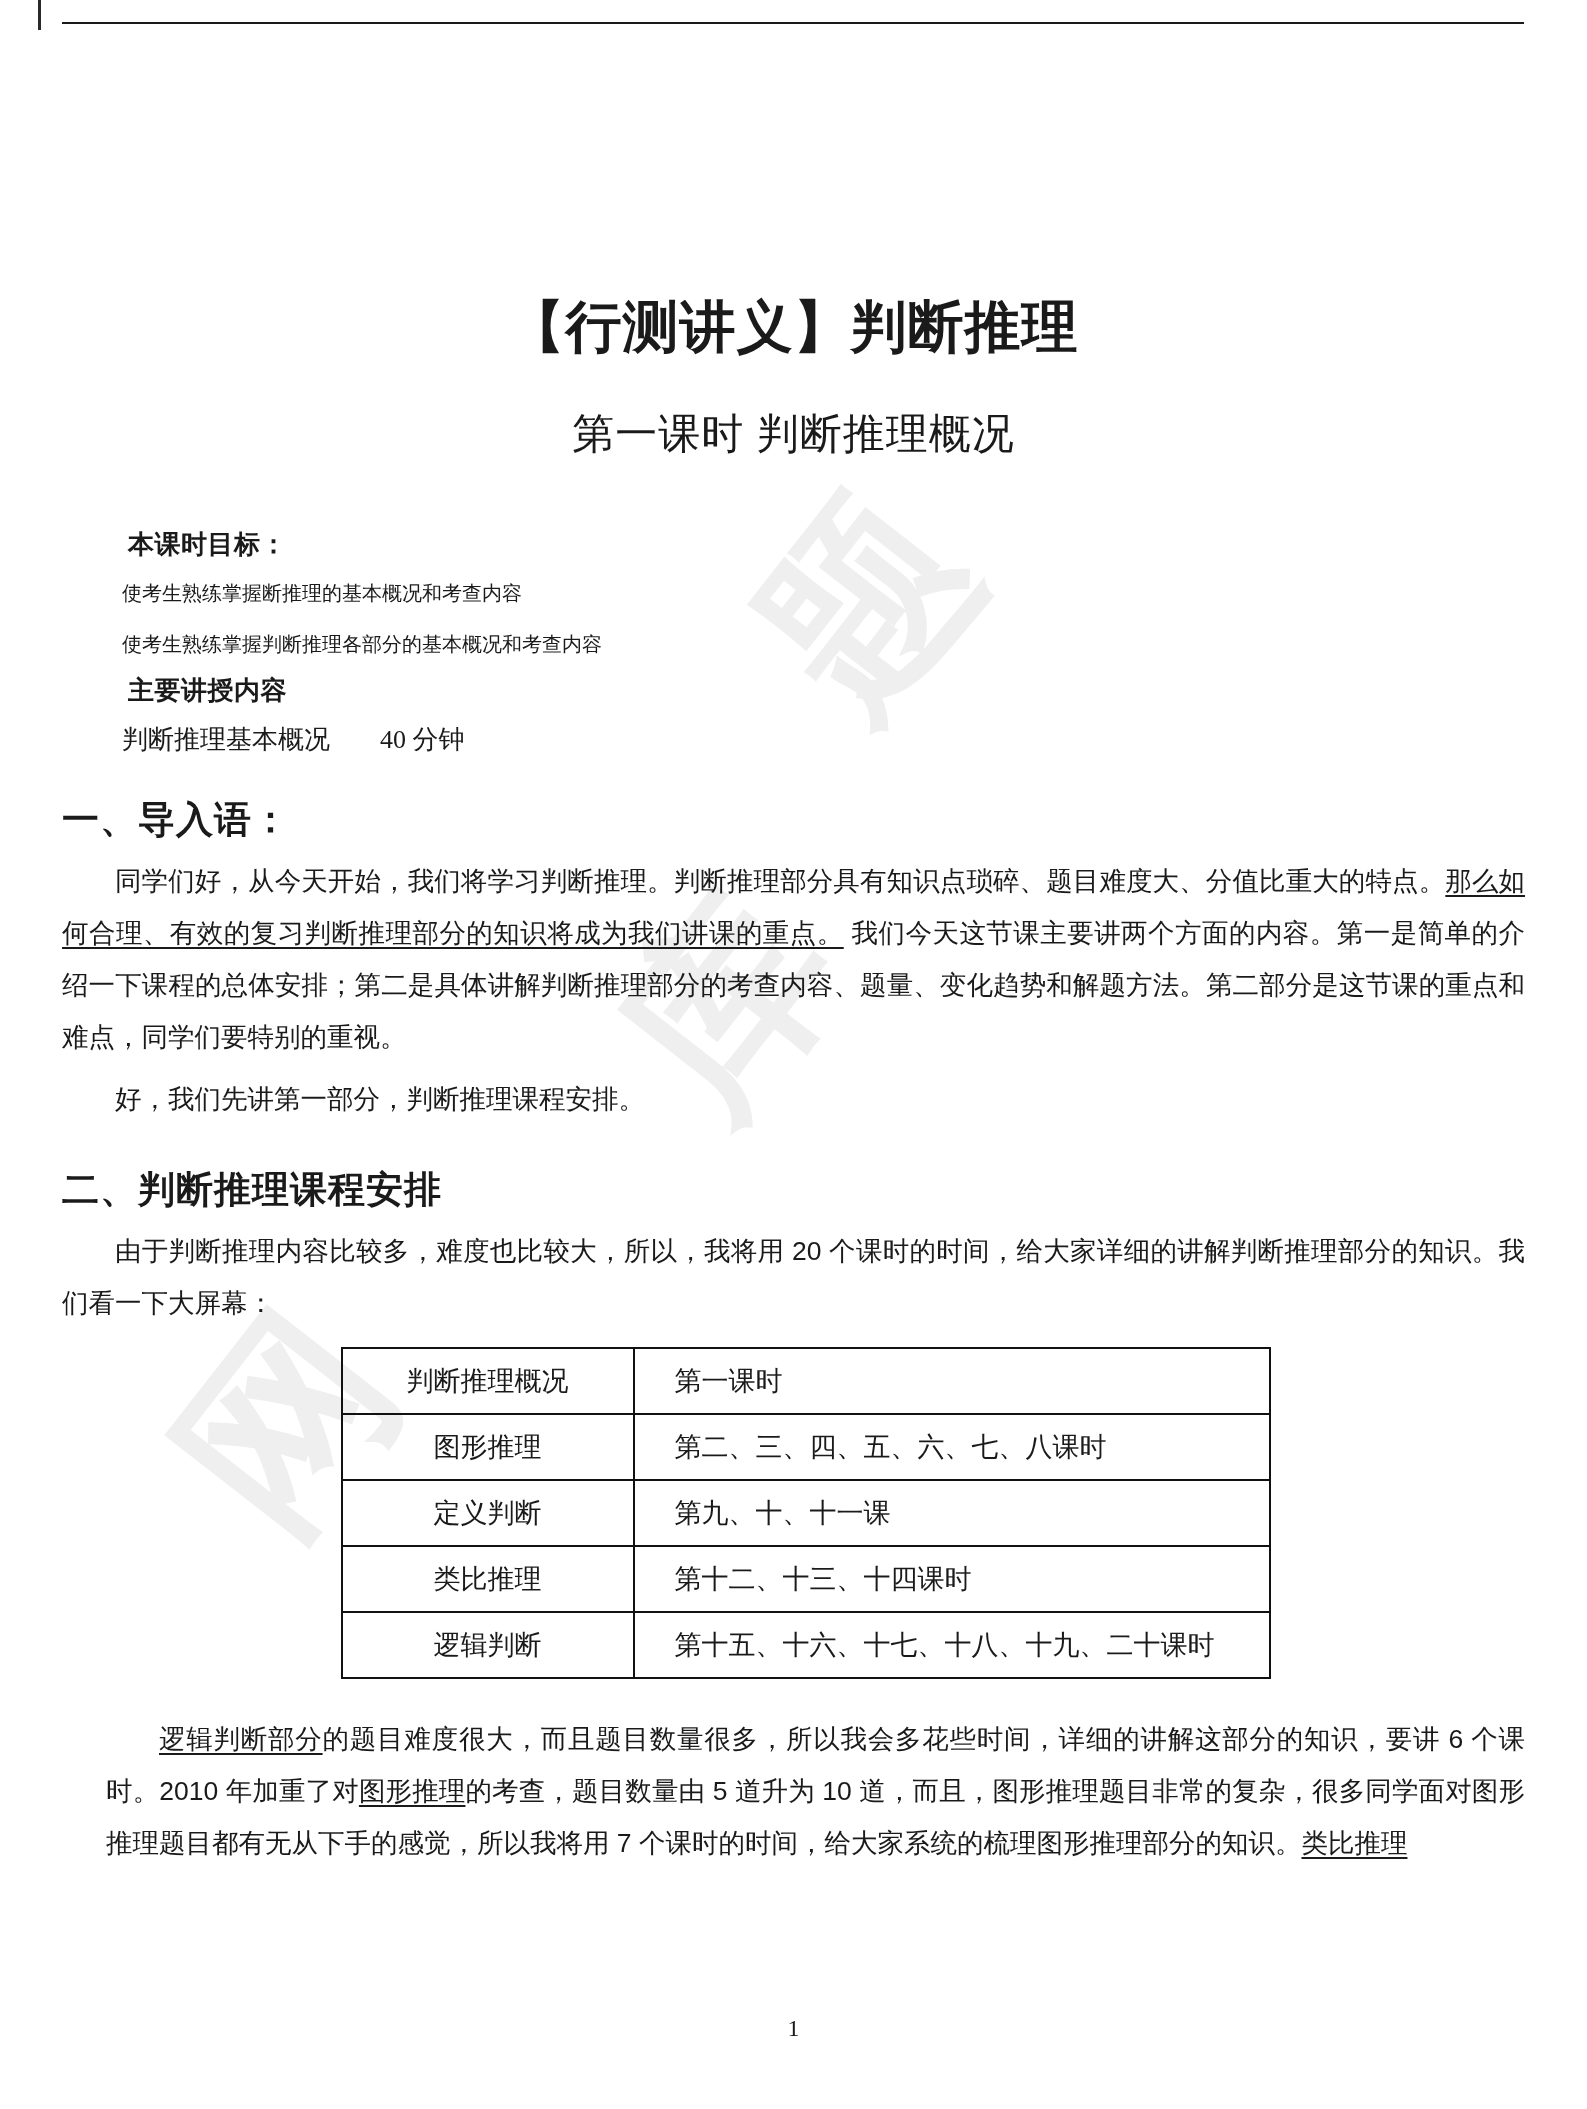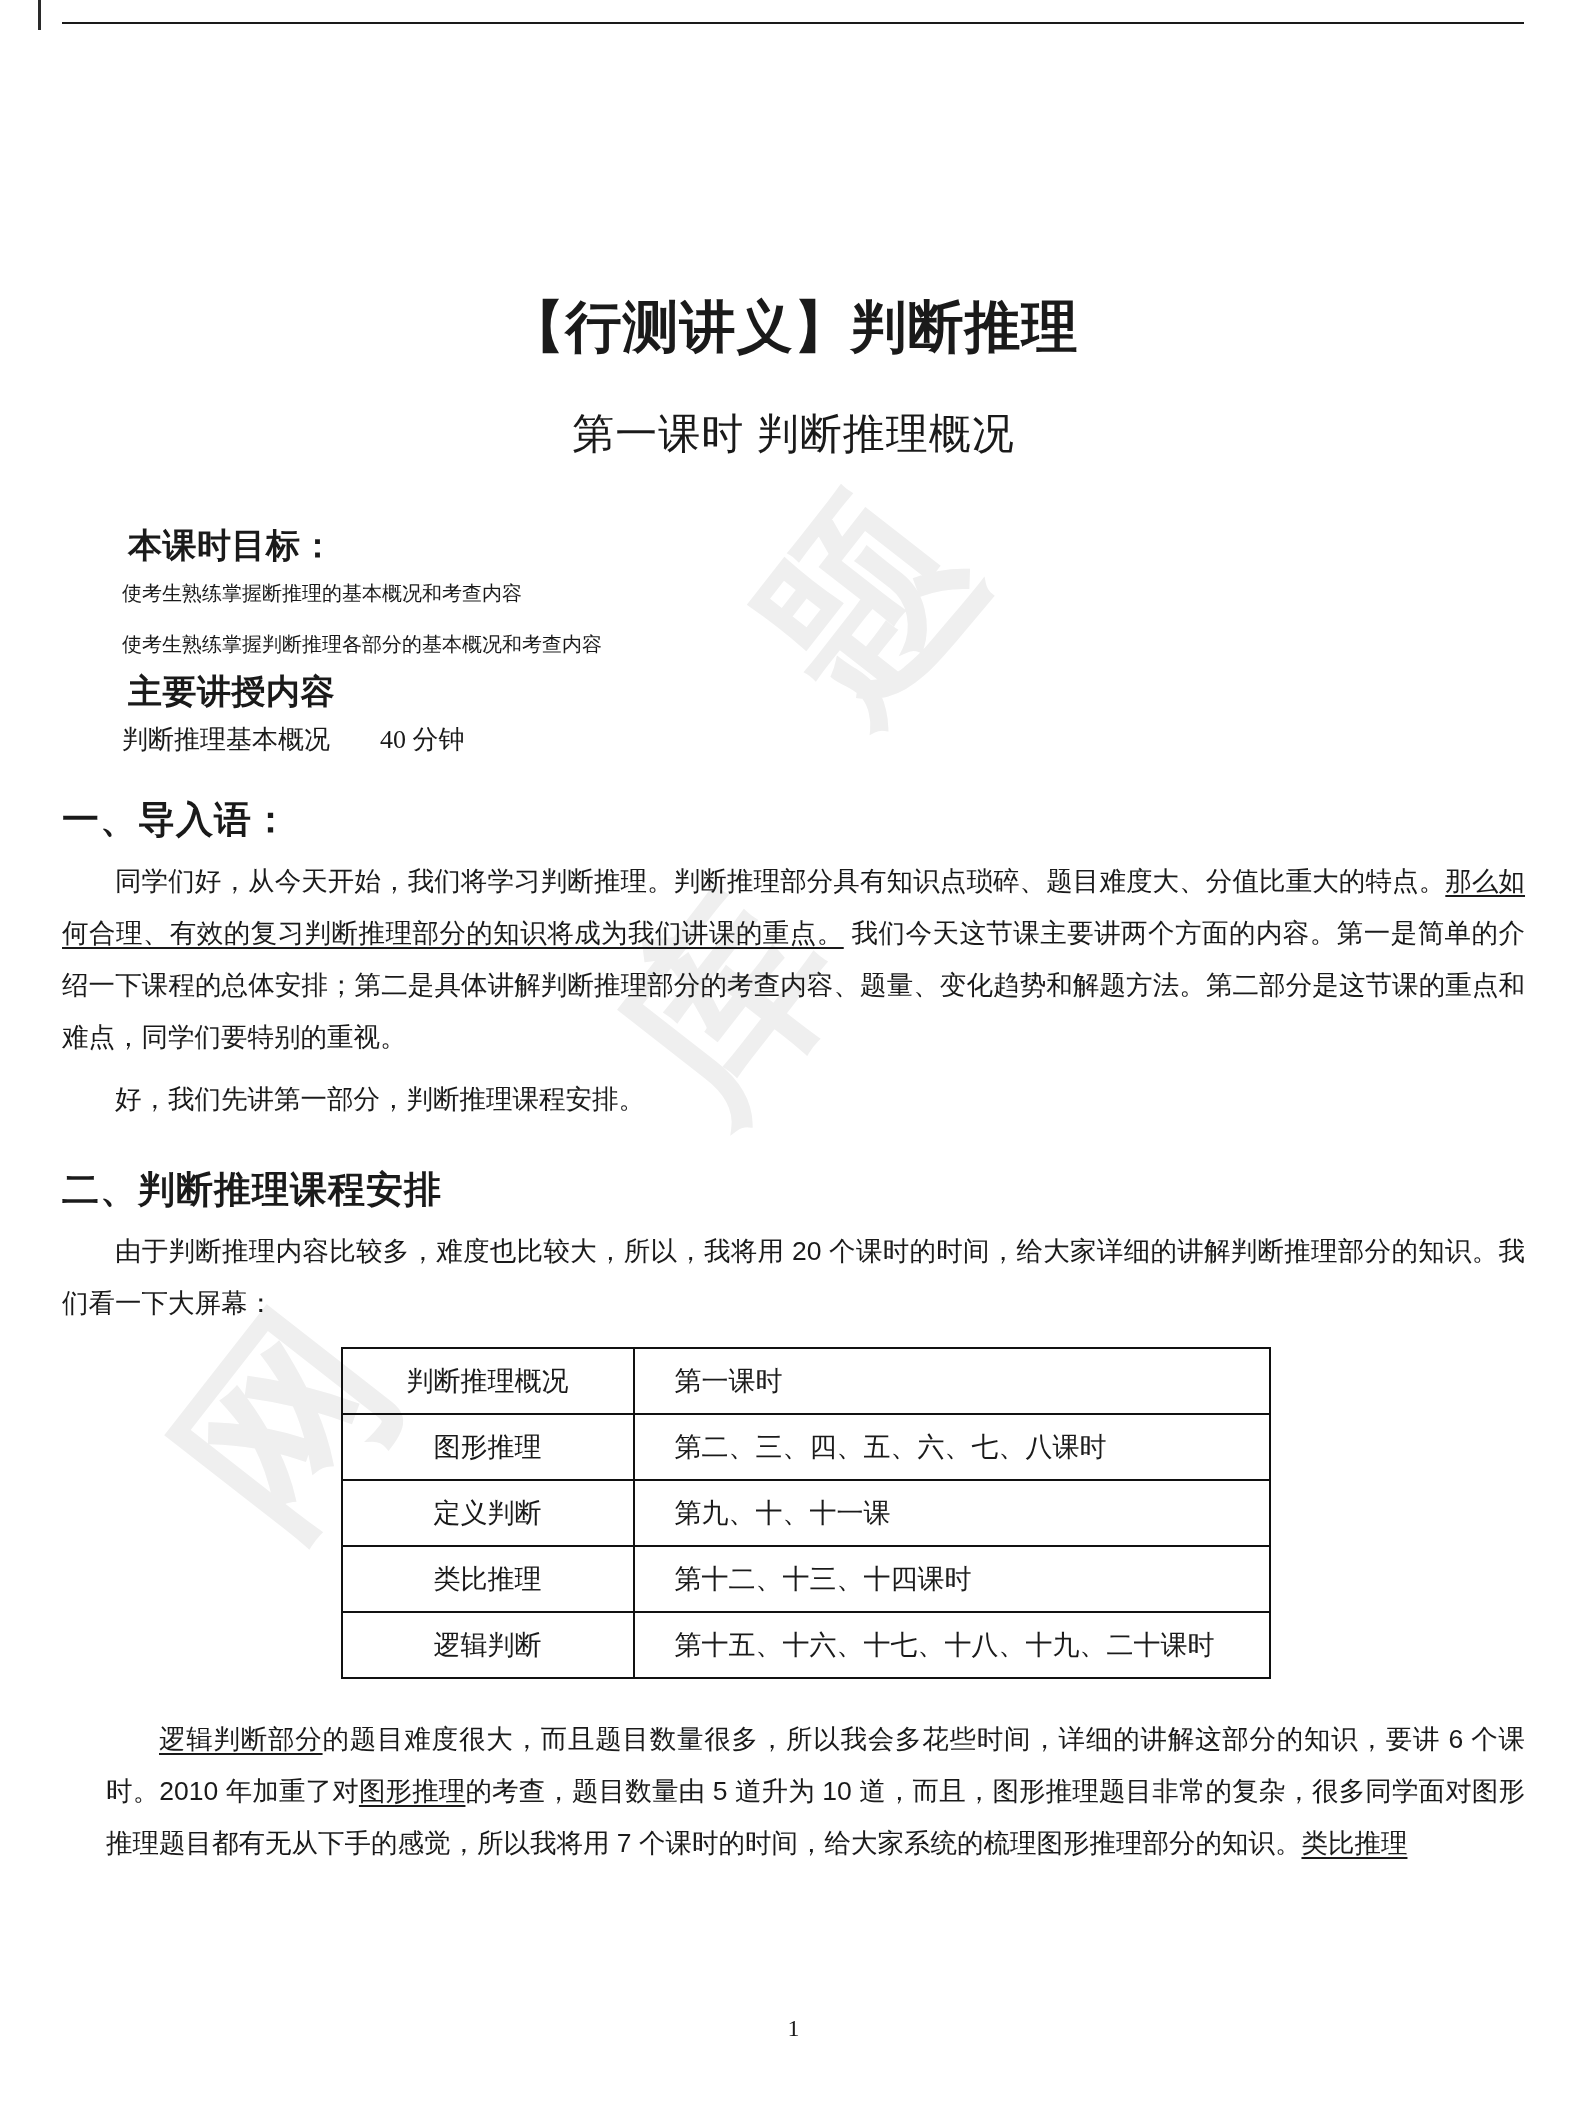--- a/index.html
+++ b/index.html
@@ -87,23 +87,23 @@
     margin: 0;
     padding-top: 40px;
     letter-spacing: 1px;
   }
 
   .objectives {
     margin: 0;
     padding: 62px 0 0 128px;
   }
   .obj-heading {
-    font-family: Liberation Serif, serif;
-    font-weight: 700;
-    font-size: 34px;
+    font-family: Liberation Mono, monospace;
+    font-weight: 700;
+    font-size: 26px;
     line-height: 44px;
     letter-spacing: .5px;
   }
   .obj-line {
     font-family: "Liberation Serif", "DejaVu Serif", serif;
     font-size: 20px;
     line-height: 51px;
     margin-left: -6px;
   }
   .sched-row {

